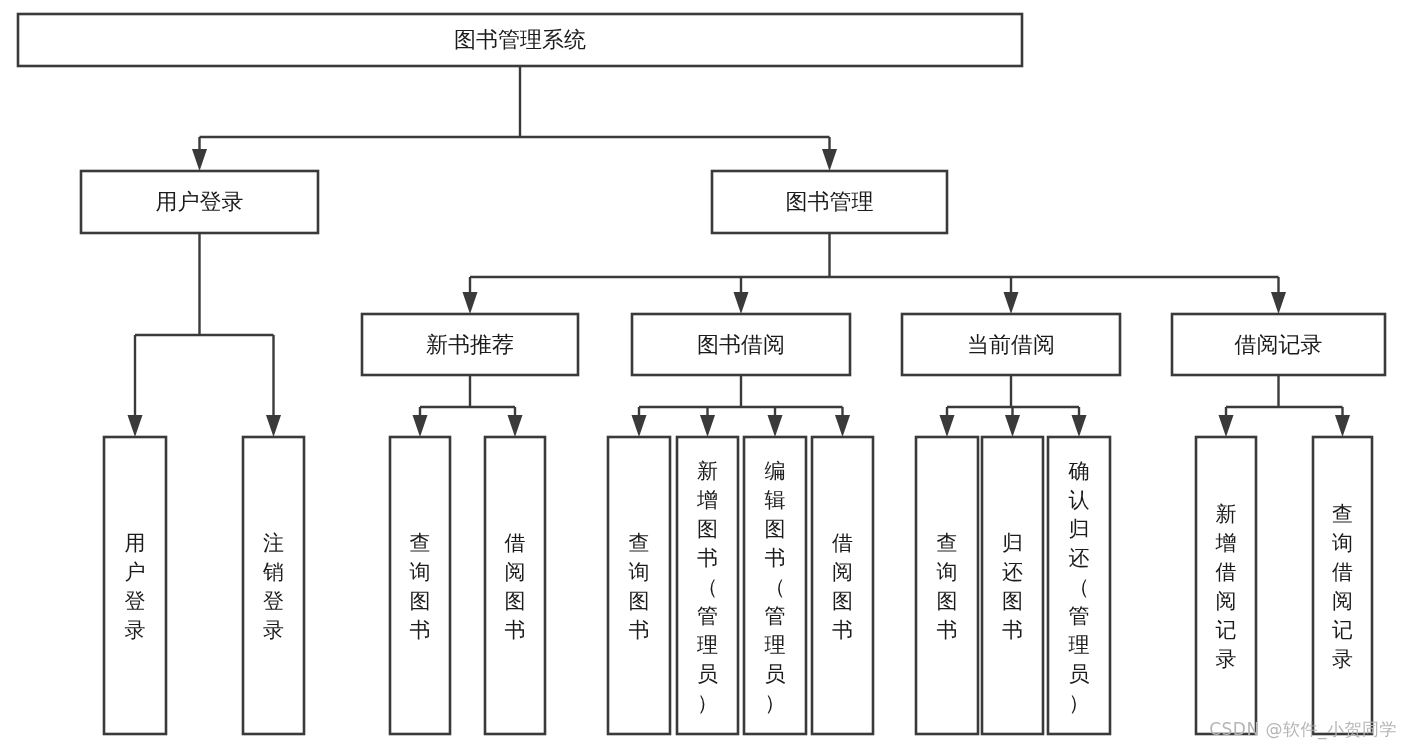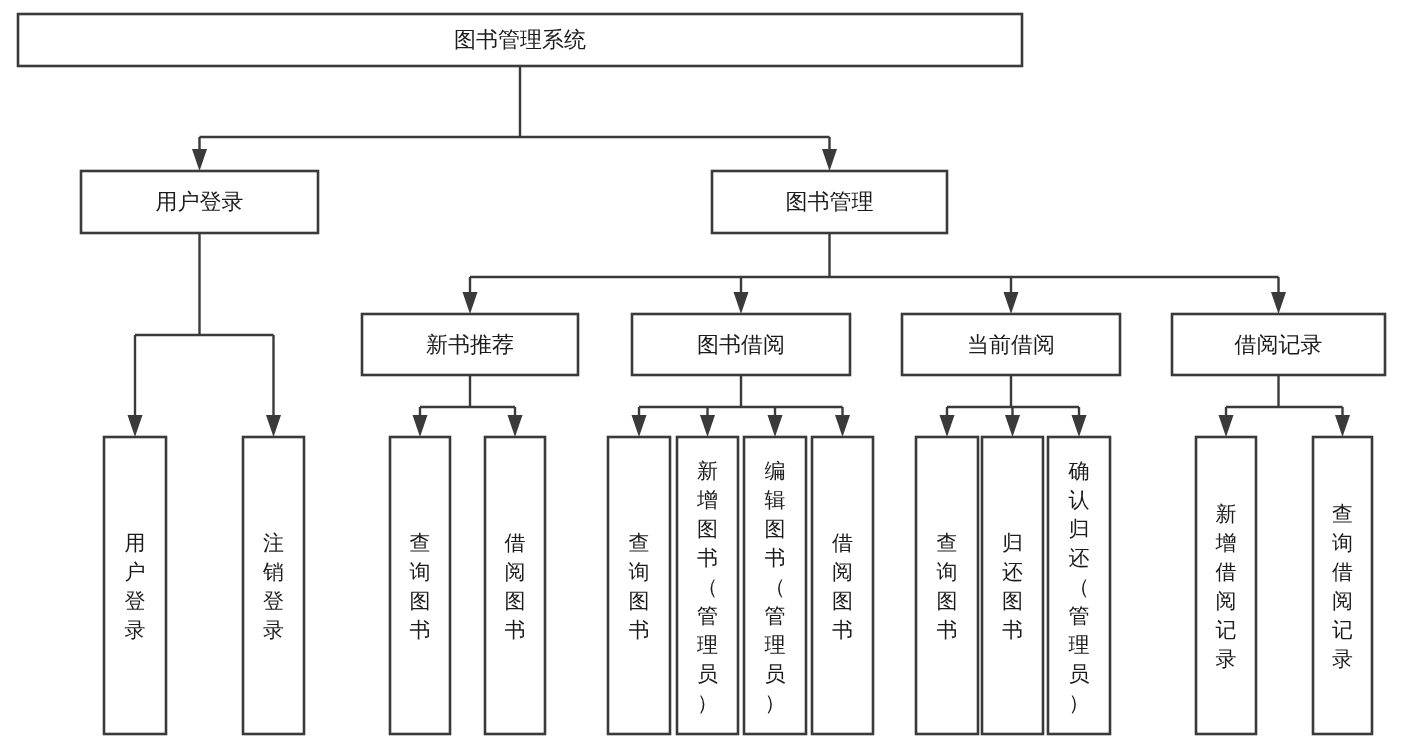--- a/index.html
+++ b/index.html
@@ -215,13 +215,14 @@
         <g>
           <rect x="1196" y="437" width="60" height="297" class="node-box"></rect>
           <text x="1226" y="521.12" class="node-label-vertical"><tspan x="1226" dy="0">新</tspan><tspan x="1226" dy="29">增</tspan><tspan x="1226" dy="29">借</tspan><tspan x="1226" dy="29">阅</tspan><tspan x="1226" dy="29">记</tspan><tspan x="1226" dy="29">录</tspan></text>
         </g>
         <g>
           <rect x="1313" y="437" width="59" height="297" class="node-box"></rect>
           <text x="1342.5" y="521.12" class="node-label-vertical"><tspan x="1342.5" dy="0">查</tspan><tspan x="1342.5" dy="29">询</tspan><tspan x="1342.5" dy="29">借</tspan><tspan x="1342.5" dy="29">阅</tspan><tspan x="1342.5" dy="29">记</tspan><tspan x="1342.5" dy="29">录</tspan></text>
         </g>
       </g>
   </svg>
+  <div class="watermark-text">CSDN @软件_小贺同学</div>
 </div>
 
 </body></html>

